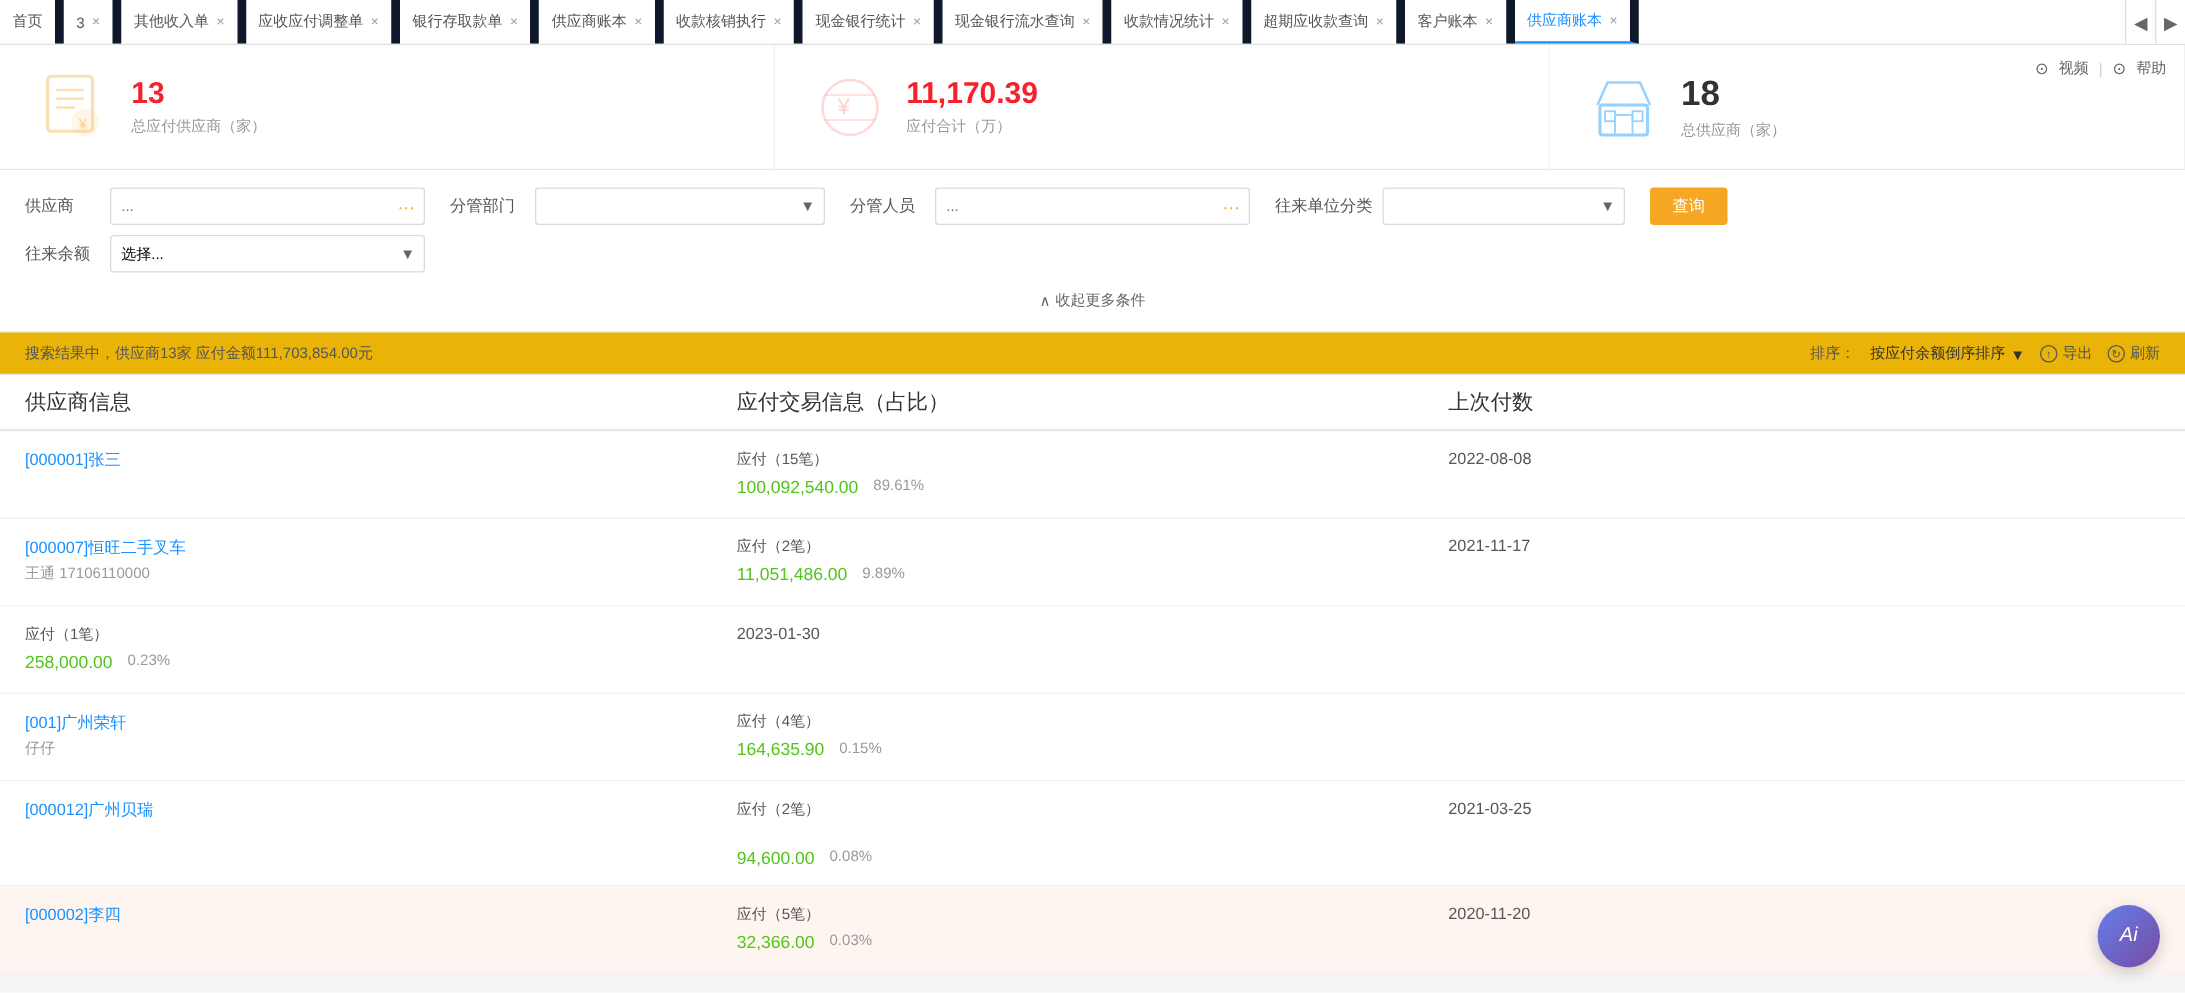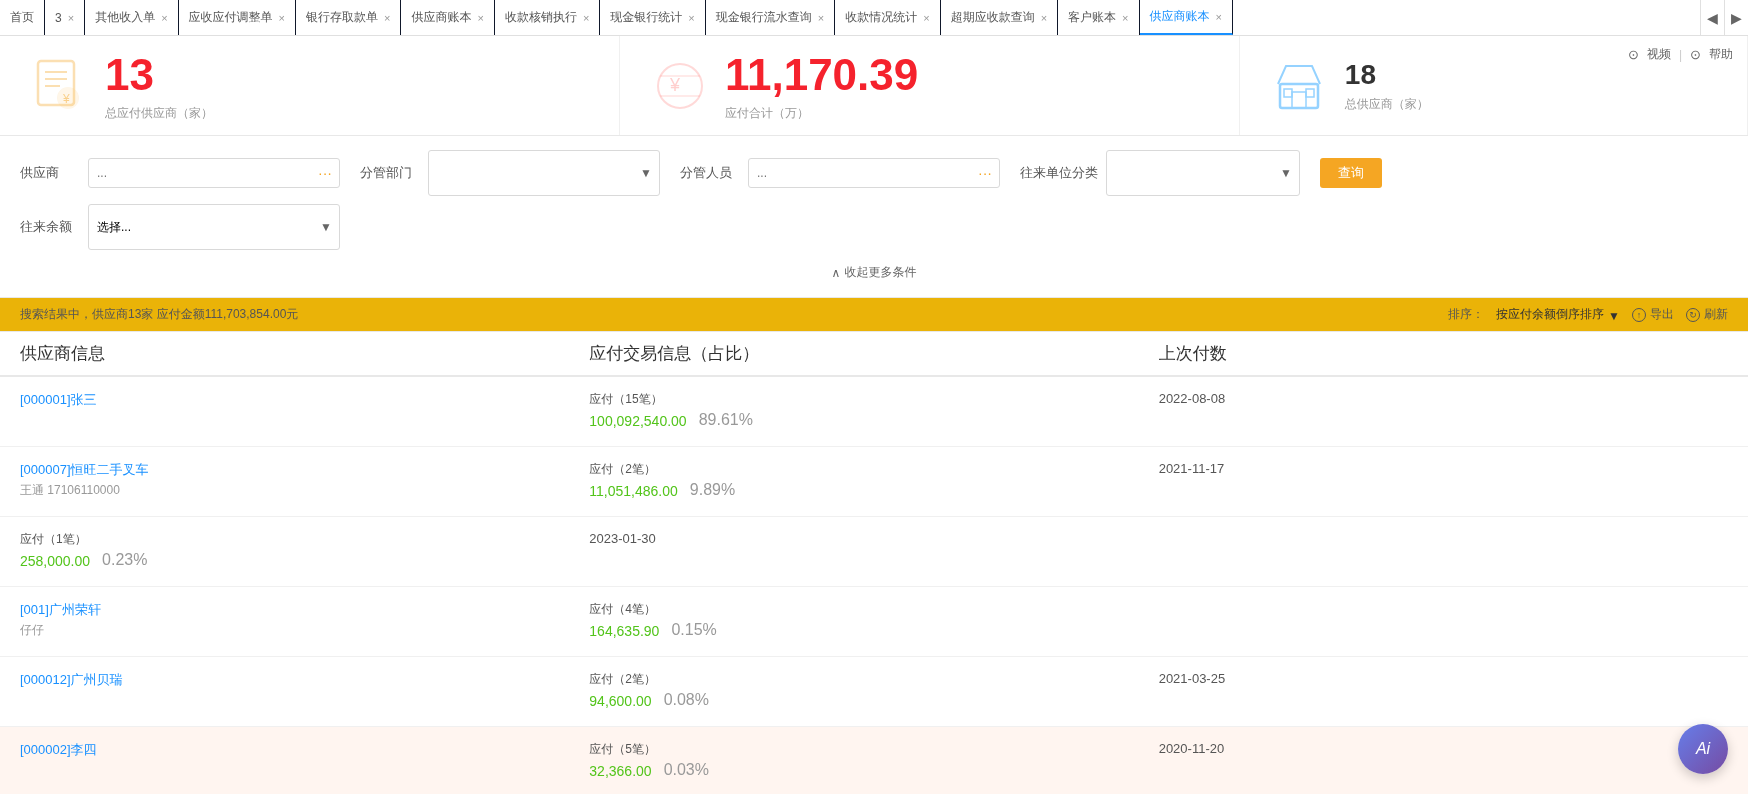--- a/index.html
+++ b/index.html
@@ -13,21 +13,21 @@
       border-bottom: 1px solid #e0e0e0;
       height: 36px;
       overflow: hidden;
     }
     .nav-tab {
       display: flex;
       align-items: center;
       padding: 0 10px;
       height: 100%;
       white-space: nowrap;
-      border-right: 1px solid #0f172a;
+      border-right: 7px solid #0f172a;
       cursor: pointer;
       font-size: 12px;
       color: #555;
       flex-shrink: 0;
     }
     .nav-tab.active { color: #1890ff; border-bottom: 2px solid #1890ff; }
     .nav-tab .close-btn { margin-left: 6px; color: #999; font-size: 11px; }
     .nav-arrows { margin-left: auto; display: flex; }
     .nav-arrow-btn { width: 24px; height: 36px; display: flex; align-items: center; justify-content: center; border: none; background: #fff; cursor: pointer; color: #666; font-size: 14px; border-left: 1px solid #e0e0e0; }
 
@@ -49,21 +49,21 @@
       position: relative;
     }
     .stat-icon {
       width: 60px;
       height: 60px;
       margin-right: 15px;
       flex-shrink: 0;
       opacity: 0.7;
     }
     .stat-content {}
-    .stat-number { font-size: 44px; font-weight: bold; color: #f5222d; line-height: 1.2; }
+    .stat-number { font-size: 24px; font-weight: bold; color: #f5222d; line-height: 1.2; }
     .stat-label { font-size: 12px; color: #999; margin-top: 4px; }
     .stat-item:last-child { border-right: none; }
     .top-right-links {
       position: absolute;
       top: 10px;
       right: 15px;
       display: flex;
       align-items: center;
       font-size: 12px;
       color: #666;
@@ -118,21 +118,21 @@
       font-size: 14px;
     }
     .select-wrap {
       flex: 1;
       position: relative;
       display: flex;
       align-items: center;
     }
     .select-wrap select {
       width: 100%;
-      height: 46px;
+      height: 30px;
       border: 1px solid #d9d9d9;
       border-radius: 3px;
       padding: 0 28px 0 8px;
       font-size: 12px;
       outline: none;
       appearance: none;
       background: #fff;
       cursor: pointer;
     }
     .select-arrow {
@@ -217,21 +217,21 @@
       grid-template-columns: 1fr 1fr 1fr;
       padding: 14px 20px;
       border-bottom: 1px solid #f0f0f0;
       min-height: 70px;
     }
     .table-row.highlighted { background: #fff5f0; }
     .supplier-name { color: #1890ff; cursor: pointer; font-size: 13px; }
     .supplier-sub { font-size: 12px; color: #999; margin-top: 3px; }
     .trans-label { font-size: 12px; color: #555; }
     .trans-amount { color: #52c41a; font-size: 14px; font-weight: 500; cursor: pointer; margin-top: 2px; }
-    .trans-percent { font-size: 16px; color: #999; margin-left: 12px; }
+    .trans-percent { font-size: 12px; color: #999; margin-left: 12px; }
     .last-payment { font-size: 13px; color: #555; }
 
     
     ::-webkit-scrollbar { width: 6px; height: 6px; }
     ::-webkit-scrollbar-track { background: #f1f1f1; }
     ::-webkit-scrollbar-thumb { background: #ccc; border-radius: 3px; }
   </style>
 </head>
 <body>
 
@@ -502,21 +502,21 @@
       <span class="last-payment"></span>
     </div>
   </div>
 
   <div class="table-row">
     <div>
       <div class="supplier-name">[000012]广州贝瑞</div>
     </div>
     <div>
       <div class="trans-label">应付（2笔）</div>
-      <div style="display:flex; align-items:center; margin-top:3px;">
+      <div style="display:flex; align-items:center; margin-top:20px;">
         <span class="trans-amount">94,600.00</span>
         <span class="trans-percent">0.08%</span>
       </div>
     </div>
     <div>
       <span class="last-payment">2021-03-25</span>
     </div>
   </div>
 
   <div class="table-row highlighted">

